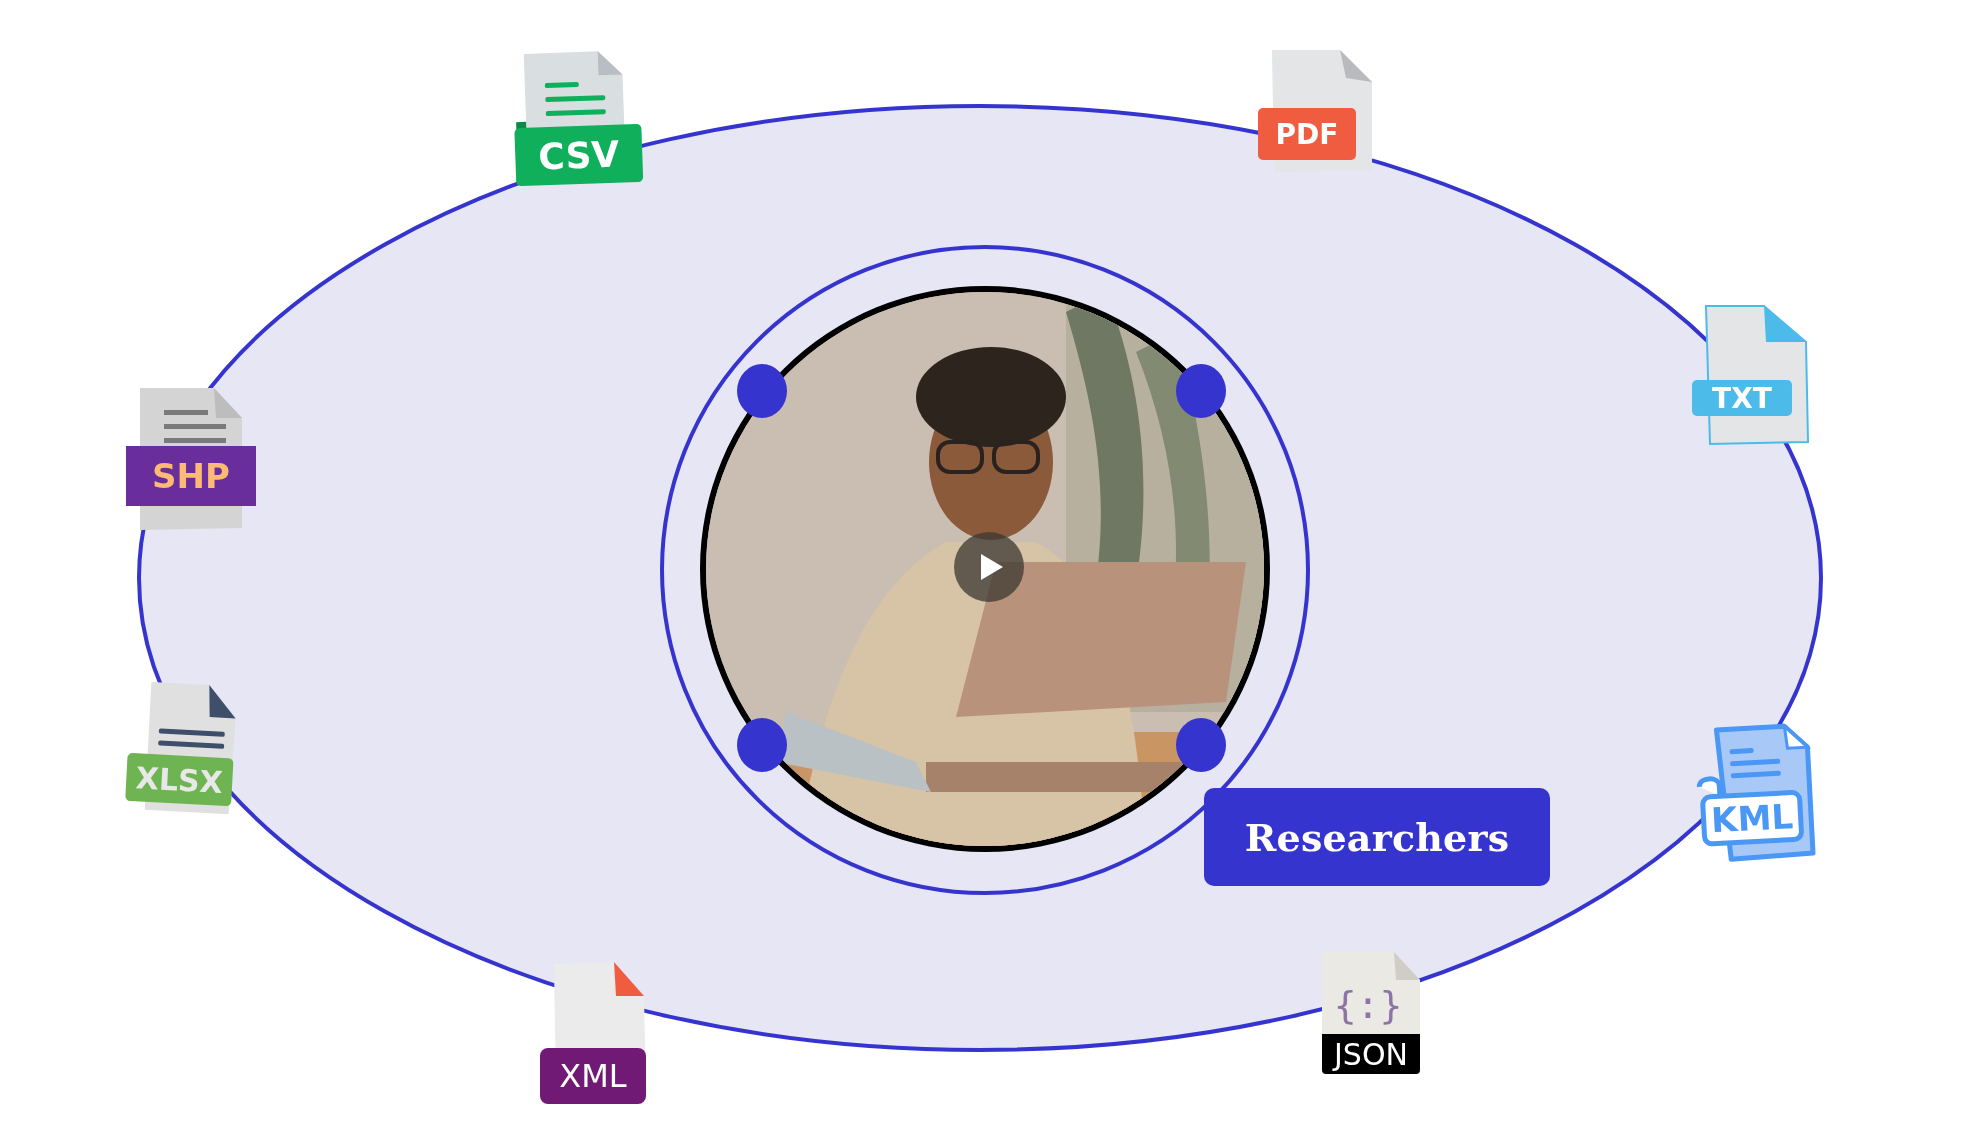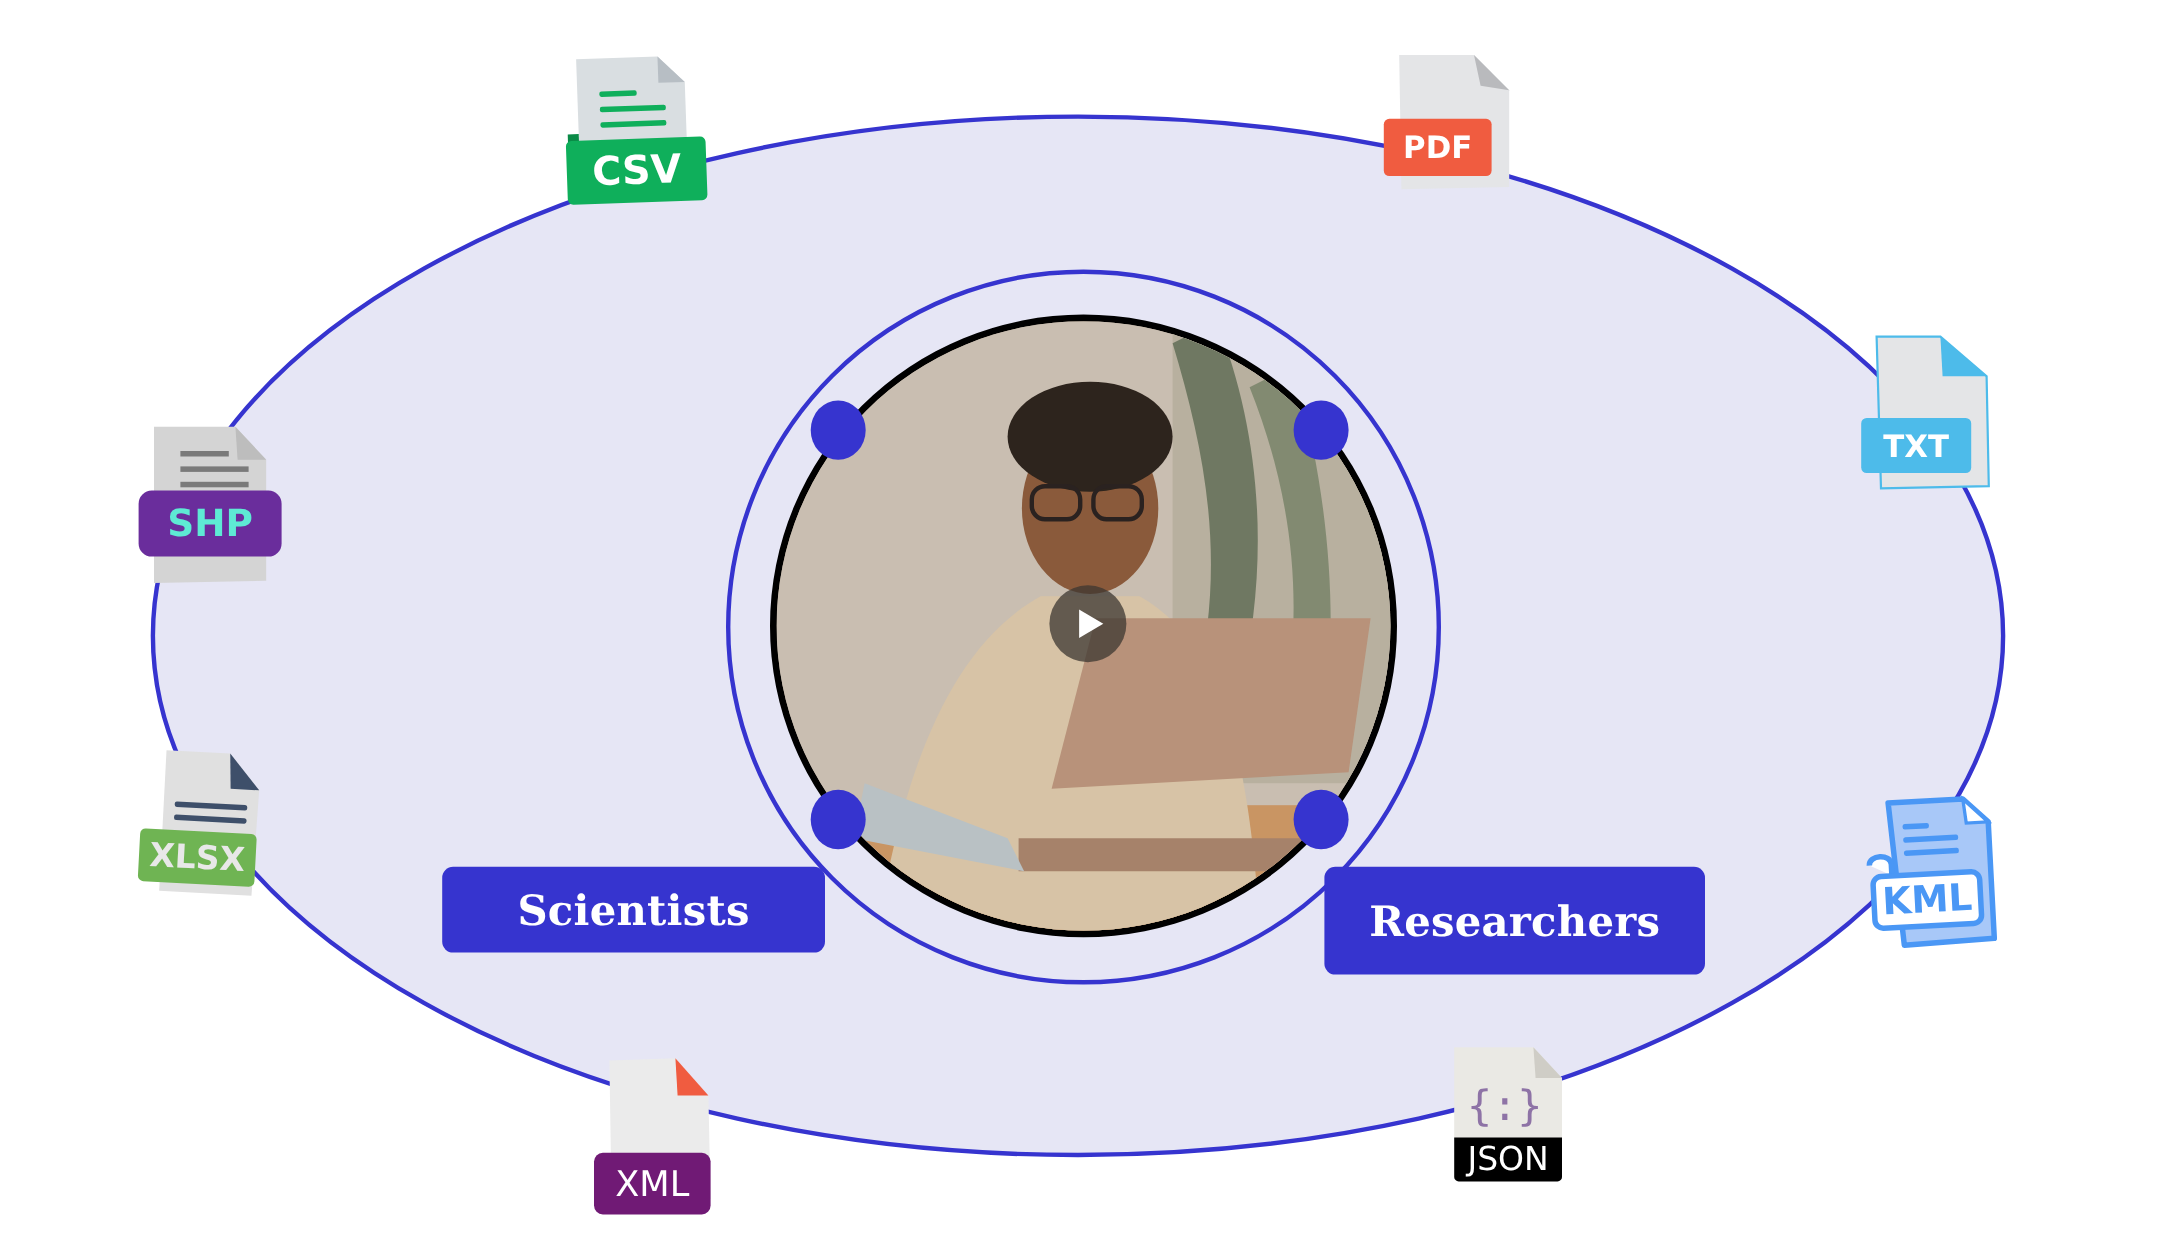--- a/index.html
+++ b/index.html
@@ -60,23 +60,20 @@
     <div class="play">
       <div class="tri"></div>
     </div>
   </div>
 
   <div class="dot" style="left:737px; top:364px;"></div>
   <div class="dot" style="left:1176px; top:364px;"></div>
   <div class="dot" style="left:737px; top:718px;"></div>
   <div class="dot" style="left:1176px; top:718px;"></div>
 
-  <div class="label" style="left:402px; top:788px; width:348px; height:78px;">
-    <span>Scientists</span>
-  </div>
   <div class="label" style="left:1204px; top:788px; width:346px; height:98px;">
     <span>Researchers</span>
   </div>
 
   <div class="file" style="left:512px; top:48px; width:135px; height:140px; transform:rotate(-2deg);">
     <svg width="135" height="140">
       <path d="M14 4 L88 4 L112 28 L112 115 L14 115 Z" fill="#d9dee1"></path>
       <path d="M88 4 L112 28 L88 28 Z" fill="#b7bec4"></path>
       <rect x="34" y="34" width="34" height="5" rx="2" fill="#0faf5b"></rect>
       <rect x="34" y="48" width="60" height="5" rx="2" fill="#0faf5b"></rect>
@@ -92,21 +89,21 @@
       <path d="M82 4 L114 36 L88 32 Z" fill="#b9babd"></path>
     </svg>
     <div class="tag" style="left:0px; top:62px; width:98px; height:52px; font-size:28px; background:#f05c40;">PDF</div>
   </div>
 
   <div class="file" style="left:1692px; top:302px; width:130px; height:150px;">
     <svg width="130" height="150">
       <path d="M14 4 L72 4 L114 40 L116 140 L18 142 Z" fill="#e4e5e7" stroke="#4dbbea" stroke-width="2"></path>
       <path d="M72 4 L114 40 L74 40 Z" fill="#4dbbea"></path>
     </svg>
-    <div class="tag" style="left:0px; top:78px; width:100px; height:50px; font-size:28px; background:#4dbbea;">TXT</div>
+    <div class="tag" style="left:0px; top:78px; width:100px; height:36px; font-size:28px; background:#4dbbea;">TXT</div>
   </div>
 
   <div class="file" style="left:1690px; top:722px; width:130px; height:150px; transform:rotate(-3deg);">
     <svg width="130" height="150">
       <path d="M30 6 L98 6 L120 28 L120 134 L38 136 Z" fill="#a8c8f8" stroke="#4a97f5" stroke-width="5" stroke-linejoin="round"></path>
       <path d="M98 6 L120 28 L100 28 Z" fill="#ffffff" stroke="#4a97f5" stroke-width="3"></path>
       <rect x="42" y="26" width="24" height="5" rx="2" fill="#4a97f5"></rect>
       <rect x="42" y="38" width="50" height="5" rx="2" fill="#4a97f5"></rect>
       <rect x="42" y="50" width="50" height="5" rx="2" fill="#4a97f5"></rect>
       <path d="M10 62 C10 52 30 52 30 62 L30 72" fill="#ffffff" stroke="#4a97f5" stroke-width="5"></path>
@@ -142,16 +139,16 @@
   </div>
 
   <div class="file" style="left:124px; top:384px; width:136px; height:150px;">
     <svg width="136" height="150">
       <path d="M16 4 L90 4 L118 34 L118 144 L16 146 Z" fill="#d4d4d4"></path>
       <path d="M90 4 L118 34 L92 34 Z" fill="#bdbdbd"></path>
       <rect x="40" y="26" width="44" height="5" fill="#7a7a7a"></rect>
       <rect x="40" y="40" width="62" height="5" fill="#7a7a7a"></rect>
       <rect x="40" y="54" width="62" height="5" fill="#7a7a7a"></rect>
     </svg>
-    <div class="tag" style="left:2px; top:62px; width:130px; height:60px; font-size:34px; background:#6a2d9c; color:#5eead4; border-radius:12px;">SHP</div>
+    <div class="tag" style="left:2px; top:62px; width:130px; height:60px; font-size:34px; background:#6a2d9c; color:#fdba74; border-radius:0;">SHP</div>
   </div>
 
 </div>
 
 </body></html>

